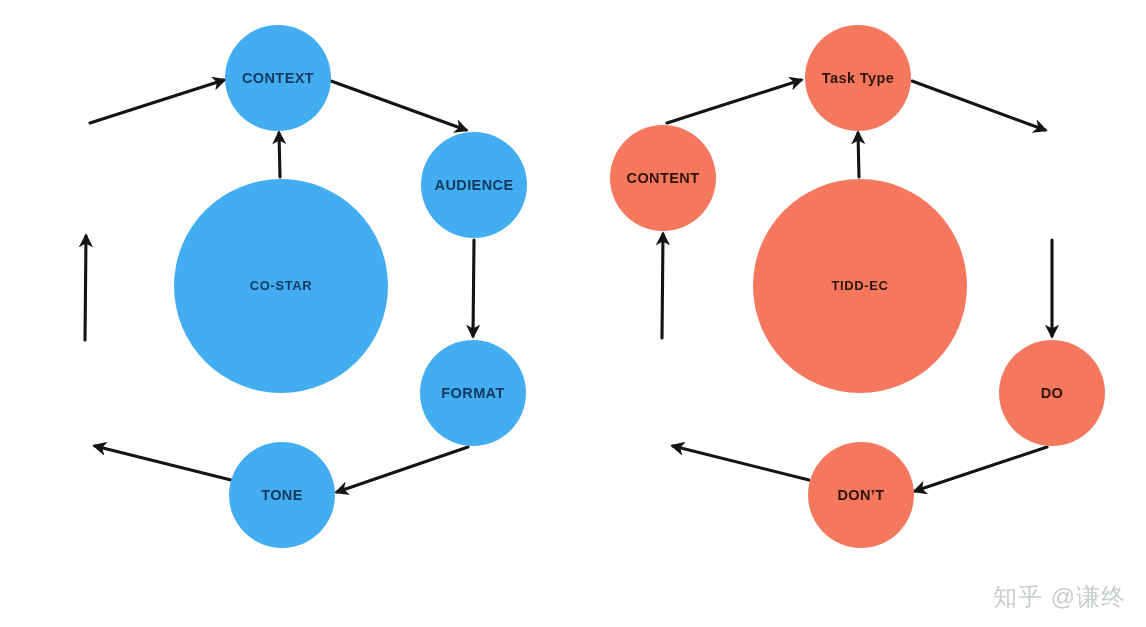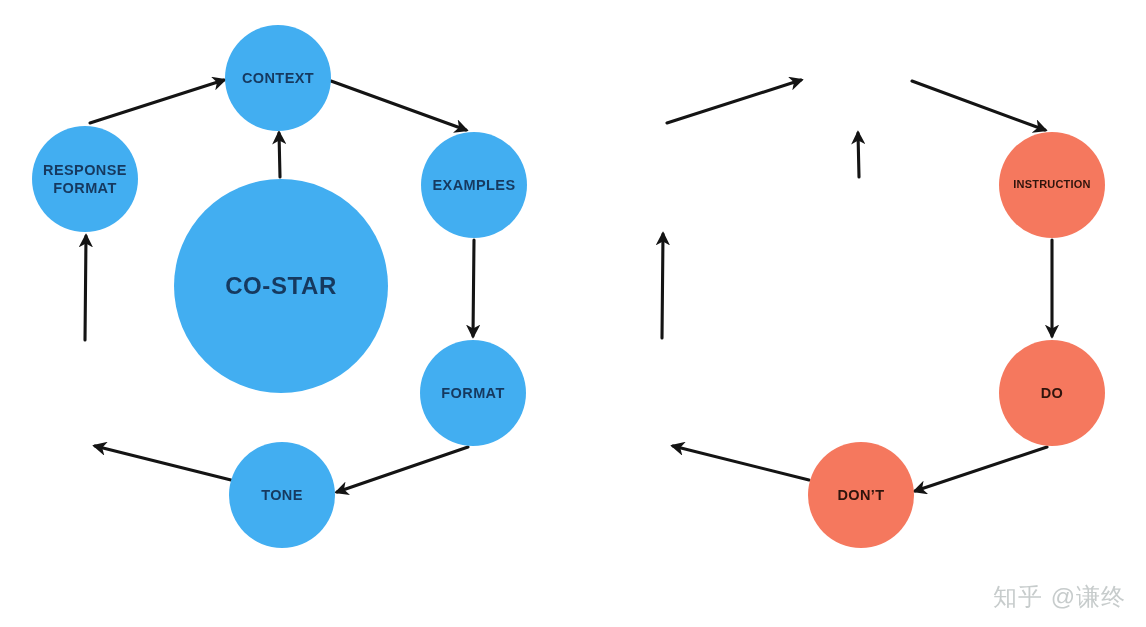--- a/index.html
+++ b/index.html
@@ -12,30 +12,30 @@
     width:1146px;height:627px;
     background:var(--bg,#fff);
     overflow:hidden;
   }
   .arrows{position:absolute;left:0;top:0;}
   .arrows line{stroke:var(--arrow,#141414);stroke-width:3.1;stroke-linecap:round;}
   .node{
     position:absolute;
     border-radius:50%;
     display:flex;align-items:center;justify-content:center;
-    text-align:center;
+    text-align:left;
     font-weight:700;
     box-sizing:border-box;
     padding:8px;
     line-height:1.25;
     letter-spacing:0.4px;
     user-select:none;
   }
   .sat{width:106px;height:106px;font-size:14.5px;}
-  .big{width:214px;height:214px;font-size:24px;letter-spacing:0.6px;}
+  .big{width:214px;height:214px;font-size:13px;letter-spacing:0.6px;}
   .tiny{font-size:11px;letter-spacing:0.2px;}
   .blue{background:var(--blue-fill,#42aef1);color:var(--blue-text,#16395f);}
   .coral{background:var(--coral-fill,#f5785e);color:var(--coral-text,#2f140c);}
   .watermark{
     position:absolute;
     right:20px;bottom:14px;
     font-size:24px;
     letter-spacing:1px;
     color:var(--wm,#c7cccc);
     white-space:nowrap;
@@ -65,23 +65,24 @@
     <line x1="912" y1="81" x2="1045" y2="130" marker-end="url(#ah)"></line>
     <line x1="1052" y1="240" x2="1052" y2="336" marker-end="url(#ah)"></line>
     <line x1="1047" y1="447" x2="915" y2="491" marker-end="url(#ah)"></line>
     <line x1="809" y1="480" x2="673" y2="446" marker-end="url(#ah)"></line>
     <line x1="662" y1="338" x2="663" y2="234" marker-end="url(#ah)"></line>
     <line x1="859" y1="177" x2="858" y2="133" marker-end="url(#ah)"></line>
   </svg>
 
   <div class="node big blue" style="left:174px;top:179px">CO-STAR</div>
   <div class="node sat blue" style="left:225px;top:25px">CONTEXT</div>
-  <div class="node sat blue" style="left:421px;top:132px">EXAMPLES</div>
+  <div class="node sat blue" style="left:421px;top:132px">AUDIENCE</div>
   <div class="node sat blue" style="left:420px;top:340px">FORMAT</div>
   <div class="node sat blue" style="left:229px;top:442px">TONE</div>
-  <div class="node sat blue" style="left:32px;top:126px">RESPONSE FORMAT</div>
 
-  <div class="node sat coral tiny" style="left:999px;top:132px">INSTRUCTION</div>
+  <div class="node big coral" style="left:753px;top:179px">TIDD-EC</div>
+  <div class="node sat coral" style="left:805px;top:25px">Task Type</div>
   <div class="node sat coral" style="left:999px;top:340px">DO</div>
   <div class="node sat coral" style="left:808px;top:442px">DON’T</div>
+  <div class="node sat coral" style="left:610px;top:125px">CONTENT</div>
 
   <div class="watermark">知乎 @谦终</div>
 </div>
 
 </body></html>

